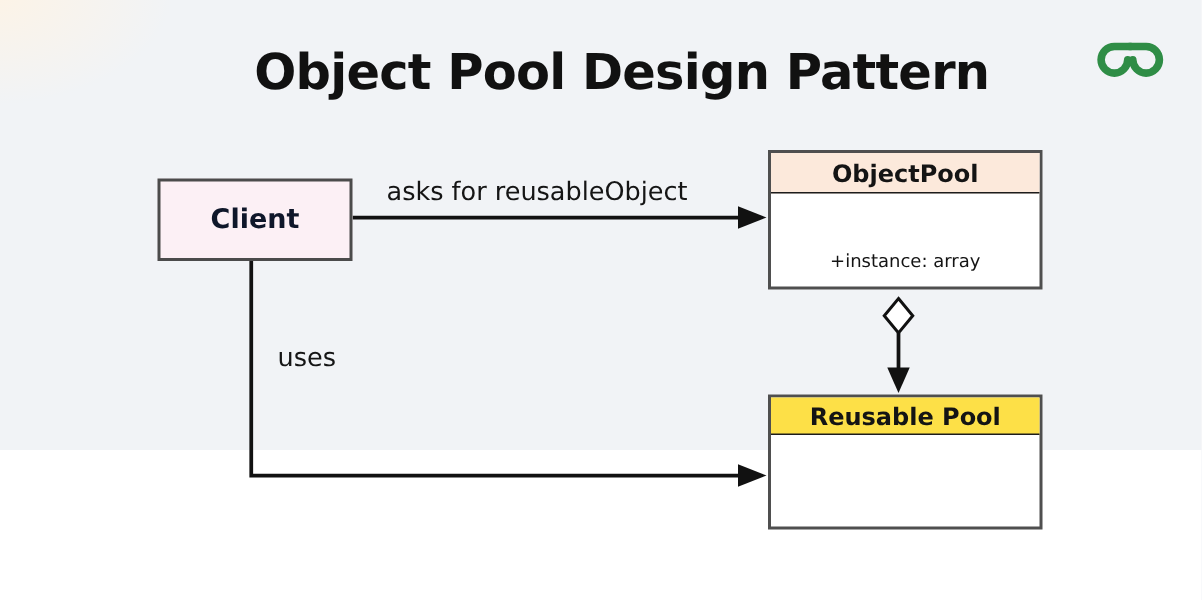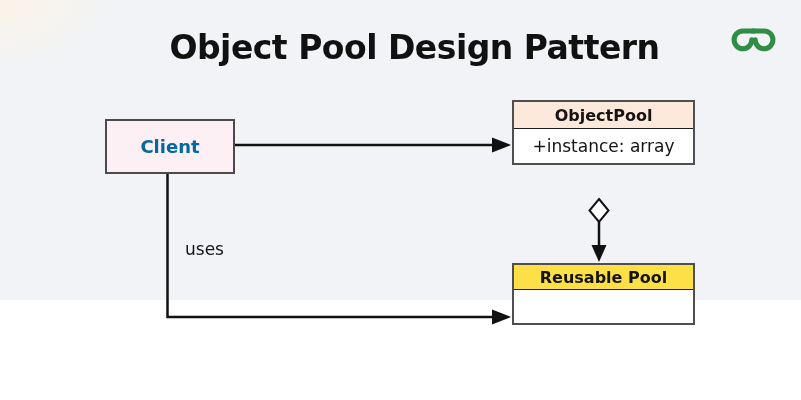--- a/index.html
+++ b/index.html
@@ -43,50 +43,51 @@
     height: 400px;
     pointer-events: none;
   }
   .edge-label {
     position: absolute;
     color: #151515;
     font-size: 17px;
     white-space: nowrap;
   }
   .label-asks { left: 240px; top: 118px; width: 236px; text-align: center; }
-  .label-uses { left: 185px; top: 239px; }
+  .label-uses { left: 185px; top: 229px; }
   .client-box {
     position: absolute;
     left: 105px; top: 119px;
     width: 130px; height: 55px;
     border: 2px solid #4b4b4b;
     display: flex; align-items: center; justify-content: center;
-    font-size: 18px; font-weight: 700; color: #0369a1;
+    font-size: 18px; font-weight: 700; color: #0f172a;
   }
   .uml-box {
     position: absolute;
     left: 512px;
     width: 183px;
     border: 2px solid #4f4f4f;
     background: #ffffff;
     color: #141414;
   }
   .uml-objectpool { top: 100px; }
   .uml-reusable  { top: 263px; }
   .uml-header {
     display: flex; align-items: center; justify-content: center;
     font-weight: 700; font-size: 16px;
     border-bottom: 1.5px solid #1c1c1c;
   }
   .uml-objectpool .uml-header { height: 27px; }
   .uml-reusable  .uml-header { height: 25px; }
   .uml-row {
     display: flex; align-items: center; justify-content: center;
-    font-size: 17px;
+    font-size: 12px;
     border-bottom: 1.5px solid #1c1c1c;
+    margin-top: 28px;
   }
   .uml-row:last-child { border-bottom: none; }
   .uml-objectpool .uml-row { height: 33.5px; }
   .uml-reusable .uml-row-0 { height: 42px; }
   .uml-reusable .uml-row-1 { height: 33px; }
 </style>
 </head>
 <body>
 
 <div class="canvas">
@@ -104,20 +105,21 @@
     <polygon points="511,145 492,137.5 492,152.5" fill="#111"></polygon>
 
     <polyline points="167.5,174 167.5,317 496,317" fill="none" stroke="#111" stroke-width="2.5"></polyline>
     <polygon points="511,317 492,309.5 492,324.5" fill="#111"></polygon>
 
     <polygon points="599,199 608.5,210.5 599,222 589.5,210.5" fill="#fff" stroke="#111" stroke-width="2"></polygon>
     <line x1="599" y1="222" x2="599" y2="249" stroke="#111" stroke-width="2.5"></line>
     <polygon points="599,262 591.5,245 606.5,245" fill="#111"></polygon>
   </svg>
 
+  <div class="edge-label label-asks">asks for reusableObject</div>
   <div class="edge-label label-uses">uses</div>
 
   <div class="client-box" style="background-color: rgb(252, 240, 245);">
     <span>Client</span>
   </div>
 
   <div class="uml-box uml-objectpool">
     <div class="uml-header" style="background-color: rgb(252, 233, 219);">ObjectPool</div>
     <div class="uml-row">+instance: array</div>
   </div>

